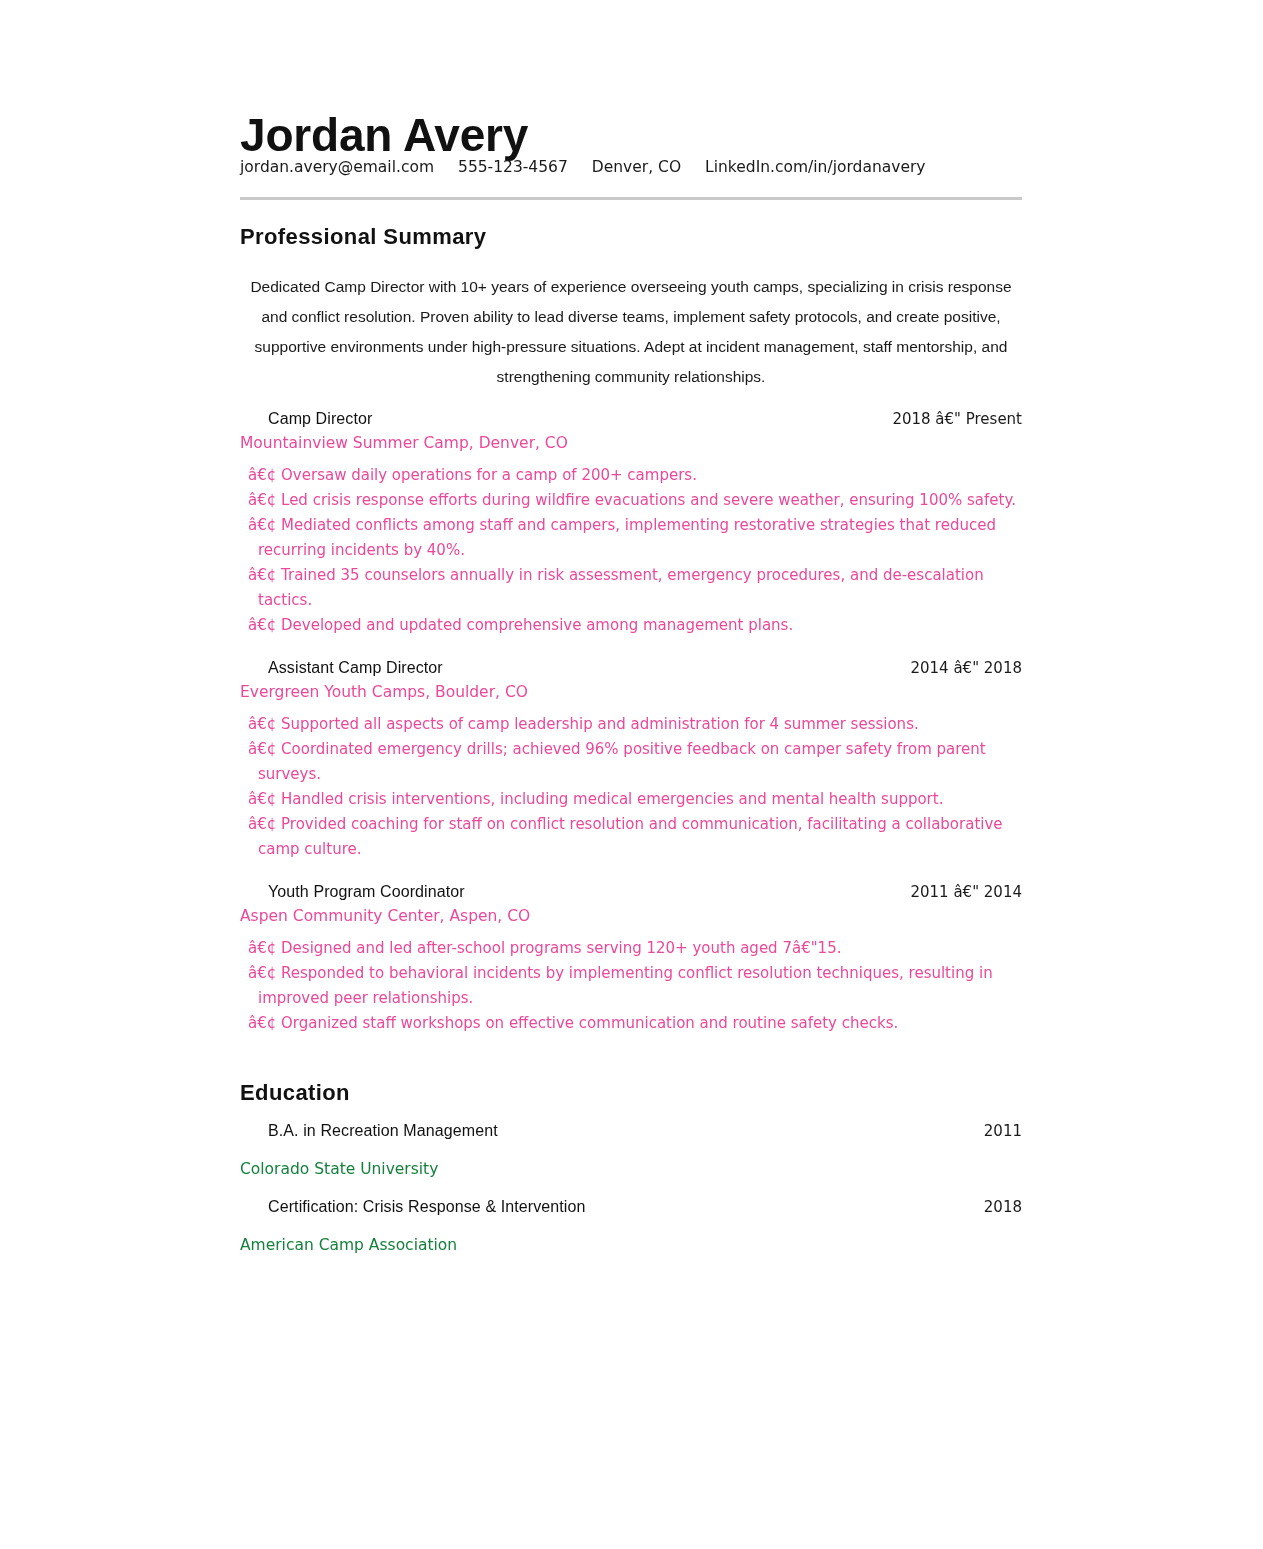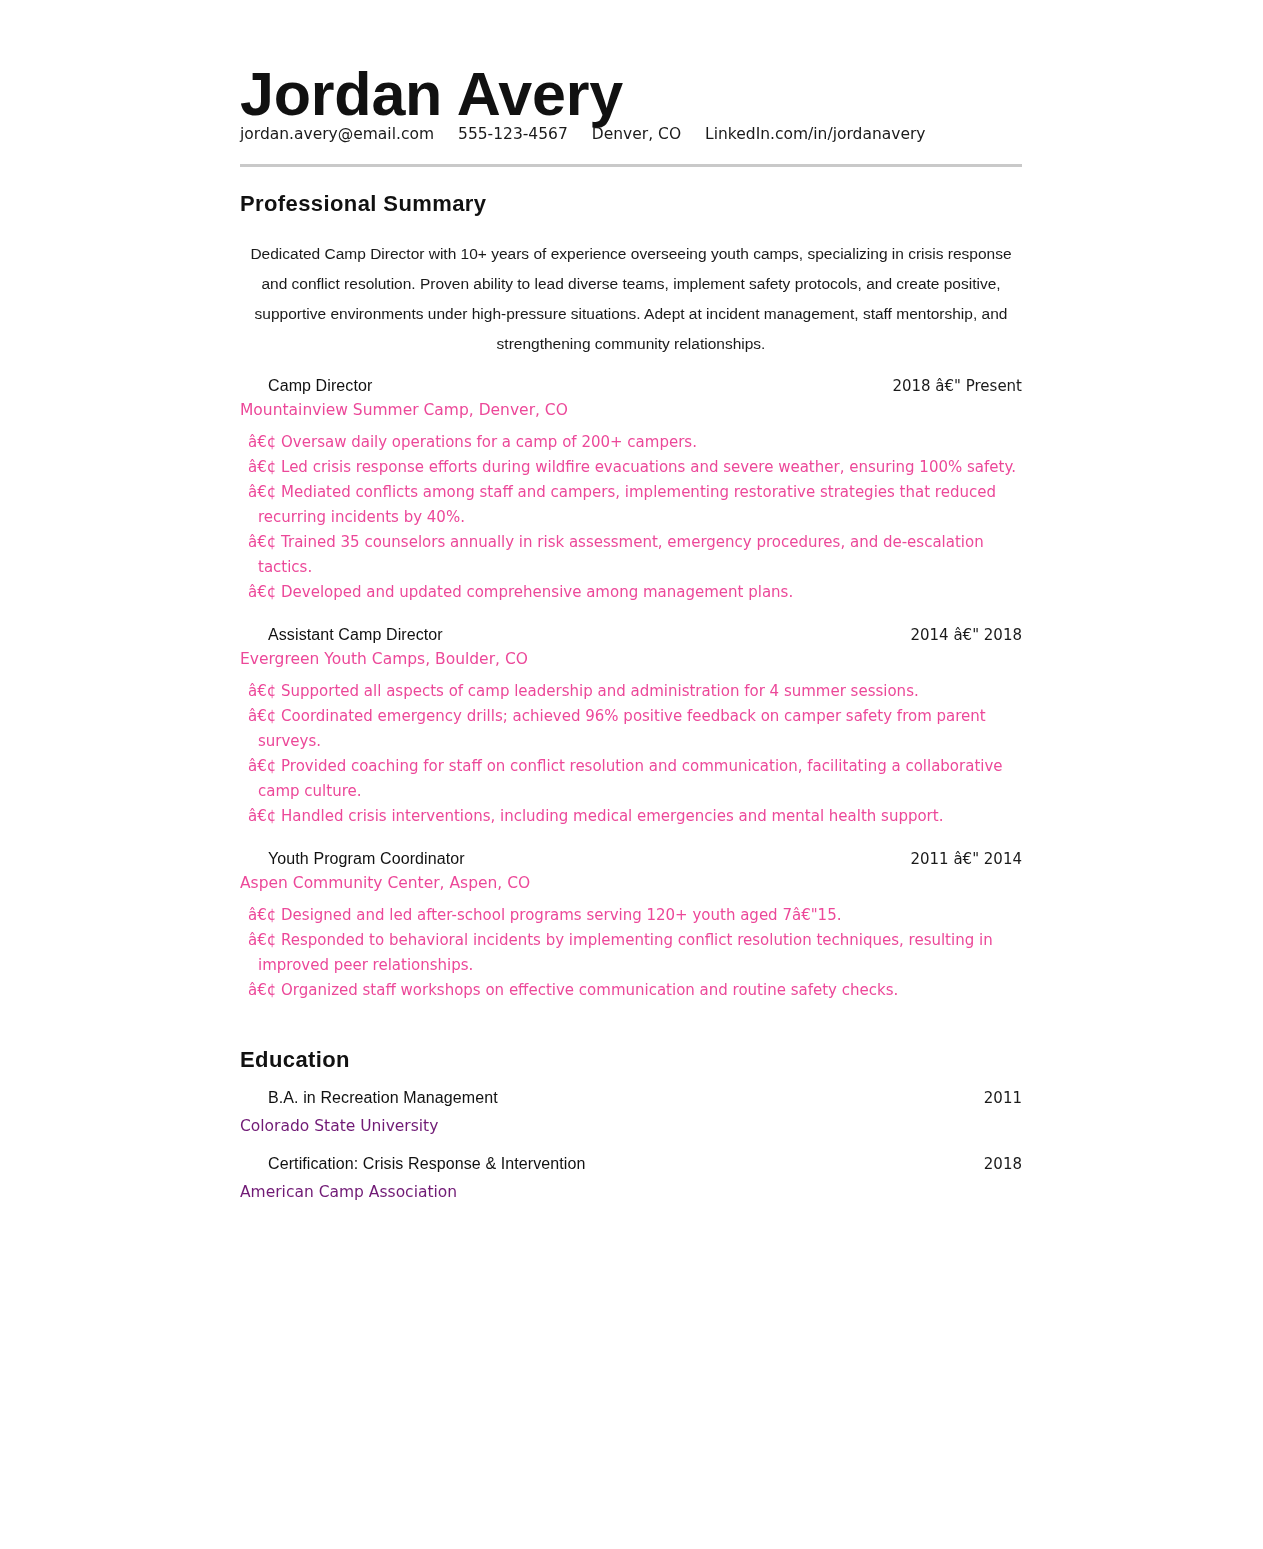--- a/index.html
+++ b/index.html
@@ -31,27 +31,27 @@
   .content {
     position: absolute;
     left: 240px;
     top: 0;
     width: 782px;
   }
 
   
   .name {
     font-family: "Liberation Sans", sans-serif;
-    font-size: 61px;
+    font-size: 46px;
     font-weight: bold;
     line-height: 1.0;
     letter-spacing: -0.2px;
     color: #111111;
     margin: 0;
-    padding-top: 64px;
+    padding-top: 112px;
   }
 
   .contact-line {
     font-family: "DejaVu Sans", sans-serif;
     font-size: 15.5px;
     color: #1a1a1a;
     white-space: nowrap;
   }
   .contact-item { display: inline; }
   .contact-gap { display: inline-block; width: 24px; }
@@ -129,22 +129,22 @@
     text-indent: -10px;
     width: 784px;
   }
 
   
   .edu-entry { margin-top: 20px; }
   .edu-entry.first { margin-top: 16px; }
   .edu-sub {
     font-family: "DejaVu Sans", sans-serif;
     font-size: 15.5px;
-    color: #701a75;
-    margin-top: 10px;
+    color: #15803d;
+    margin-top: 20px;
   }
 </style>
 </head>
 <body>
 
 <div class="page">
   <div class="content">
 
     <h1 class="name">Jordan Avery</h1>
 
@@ -175,22 +175,22 @@
 
     <div class="entry">
       <div class="entry-head">
         <span class="entry-title">Assistant Camp Director</span>
         <span class="entry-date">2014 â€" 2018</span>
       </div>
       <div class="entry-sub">Evergreen Youth Camps, Boulder, CO</div>
       <div class="bullets">
         <div class="bullet">â€¢ Supported all aspects of camp leadership and administration for 4 summer sessions.</div>
         <div class="bullet">â€¢ Coordinated emergency drills; achieved 96% positive feedback on camper safety from parent surveys.</div>
+        <div class="bullet">â€¢ Handled crisis interventions, including medical emergencies and mental health support.</div>
         <div class="bullet">â€¢ Provided coaching for staff on conflict resolution and communication, facilitating a collaborative camp culture.</div>
-        <div class="bullet">â€¢ Handled crisis interventions, including medical emergencies and mental health support.</div>
       </div>
     </div>
 
     <div class="entry">
       <div class="entry-head">
         <span class="entry-title">Youth Program Coordinator</span>
         <span class="entry-date">2011 â€" 2014</span>
       </div>
       <div class="entry-sub">Aspen Community Center, Aspen, CO</div>
       <div class="bullets">

